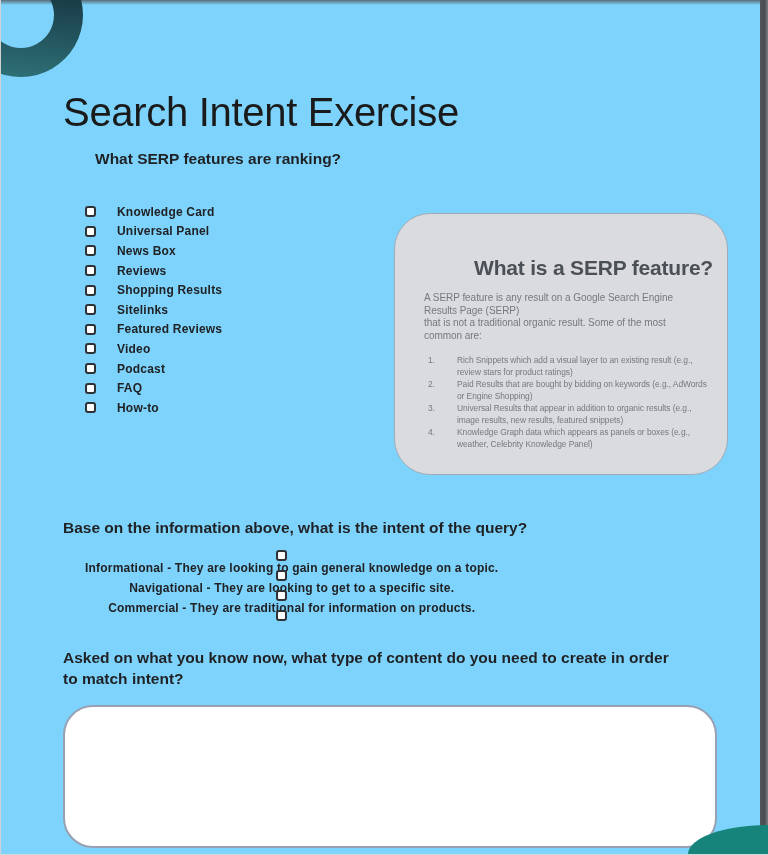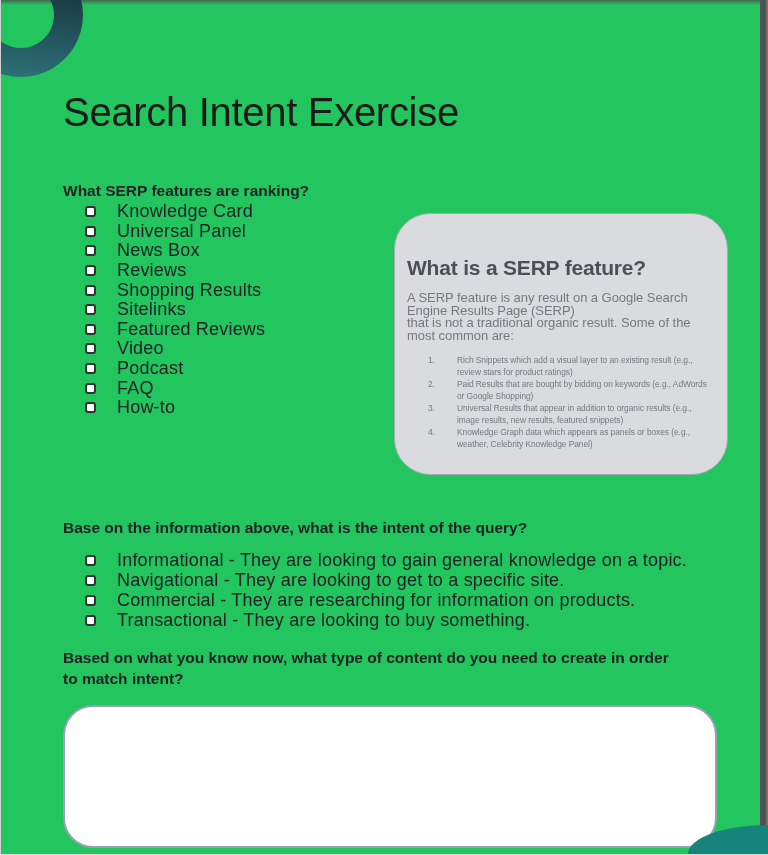--- a/index.html
+++ b/index.html
@@ -2,50 +2,50 @@
 <html style="--teal: #17847b; --ring-top: #102330; --ring-bottom: #2e7077; --infobox-bg: #d9dbde; --infobox-border: #a3abb8; --infobox-title: #4b5056; --infobox-text: #75797e; --answer-border: #98a1b4; --text: #1f2124;"><head>
 <meta charset="utf-8">
 <style>
   :root{
     --teal:#17847b; --ring-top:#102330; --ring-bottom:#2e7077;
     --infobox-bg:#d9dbde; --infobox-border:#a3abb8; --infobox-title:#4b5056;
     --infobox-text:#75797e; --answer-border:#98a1b4; --text:#1f2124;
   }
   html,body{margin:0;padding:0;background:#fff;}
   .page{
-    position:relative; width:768px; height:855px; background:#22c55e;
+    position:relative; width:768px; height:855px; background:#7dd3fc;
     overflow:hidden; font-family:"Liberation Sans", sans-serif; color:var(--text);
     border-left:1px solid #d2d2d2; border-bottom:1px solid #d9d9d9; box-sizing:border-box;
   }
   .top-shade{position:absolute;top:0;left:0;right:0;height:5px;
     background:linear-gradient(#4a4a4a,rgba(255,255,255,0));opacity:.75;pointer-events:none;}
   .right-strip{position:absolute;top:0;right:0;bottom:0;width:8px;
     background:linear-gradient(90deg,#54575a,#4a4d50 55%,#7c7f81);}
   .ring{position:absolute;top:0;left:0;}
   .page-title{position:absolute;left:62px;top:88px;margin:0;
     font-size:40px;font-weight:400;letter-spacing:-0.3px;color:#1a1a1a;line-height:1.2;}
   .q-heading{position:absolute;left:62px;margin:0;font-size:15.5px;font-weight:bold;
     color:var(--text);line-height:21px;white-space:pre-line;}
-  .q1-heading{top:180px;}
+  .q1-heading{top:148px;margin-left:32px;}
   .q2-heading{top:517px;}
   .q3-heading{top:647px;width:670px;}
   .checklist{position:absolute;left:84px;margin:0;padding:0;list-style:none;}
   .list1{top:202px;}
   .list2{top:550px;}
   .check-row{display:flex;align-items:center;height:19.6px;}
-  .list2 .check-row{height:20px;}
+  .list2 .check-row{height:20px;flex-direction:column;}
   .cb{flex:none;width:11px;height:11px;box-sizing:border-box;border:2px solid #2e3235;
     border-radius:3px;margin-right:21px;background:#fff;cursor:pointer;}
-  .check-label{font-size:18px;letter-spacing:0.2px;color:#202225;}
+  .check-label{font-size:12px;letter-spacing:0.2px;color:#202225;font-weight:bold;}
   .infobox{position:absolute;left:393px;top:213px;width:334px;height:262px;box-sizing:border-box;
     background:var(--infobox-bg);border:1.5px solid var(--infobox-border);border-radius:36px;
     padding:42px 14px 0 12px;}
   .infobox-title{margin:0 0 12px;font-size:21px;font-weight:bold;color:var(--infobox-title);
-    letter-spacing:-0.2px;}
-  .infobox-intro{margin:0 0 13px;font-size:13px;line-height:12.5px;color:var(--infobox-text);
+    letter-spacing:-0.2px;text-align:right;}
+  .infobox-intro{margin:0 17px 13px;font-size:10px;line-height:12.5px;color:var(--infobox-text);
     white-space:pre-line;letter-spacing:-0.05px;}
   .infobox-list{margin:0;padding:0;list-style:none;}
   .infobox-item{display:flex;font-size:8.4px;line-height:11.5px;color:var(--infobox-text);
     letter-spacing:-0.05px;margin-bottom:1px;}
   .infobox-num{flex:none;width:29px;margin-left:21px;}
   .infobox-item-text{white-space:pre-line;}
   .answer-box{position:absolute;left:62px;top:705px;width:654px;height:143px;box-sizing:border-box;
     border:2px solid var(--answer-border);border-radius:30px;background:#fff;resize:none;
     font-family:"Liberation Sans",sans-serif;font-size:15px;padding:16px 20px;outline:none;}
   .teal-corner{position:absolute;right:0;bottom:0;width:80px;height:29px;
@@ -140,21 +140,21 @@
 
         <li class="infobox-item">
           <span class="infobox-num">1.</span>
           <span class="infobox-item-text">Rich Snippets which add a visual layer to an existing result (e.g.,
 review stars for product ratings)</span>
         </li>
 
         <li class="infobox-item">
           <span class="infobox-num">2.</span>
           <span class="infobox-item-text">Paid Results that are bought by bidding on keywords (e.g., AdWords
-or Google Shopping)</span>
+or Engine Shopping)</span>
         </li>
 
         <li class="infobox-item">
           <span class="infobox-num">3.</span>
           <span class="infobox-item-text">Universal Results that appear in addition to organic results (e.g.,
 image results, new results, featured snippets)</span>
         </li>
 
         <li class="infobox-item">
           <span class="infobox-num">4.</span>
@@ -173,29 +173,28 @@
         <span class="check-label">Informational - They are looking to gain general knowledge on a topic.</span>
       </li>
 
       <li class="check-row">
         <span class="cb"></span>
         <span class="check-label">Navigational - They are looking to get to a specific site.</span>
       </li>
 
       <li class="check-row">
         <span class="cb"></span>
-        <span class="check-label">Commercial - They are researching for information on products.</span>
-      </li>
-
-      <li class="check-row">
-        <span class="cb"></span>
-        <span class="check-label">Transactional - They are looking to buy something.</span>
+        <span class="check-label">Commercial - They are traditional for information on products.</span>
+      </li>
+
+      <li class="check-row">
+        <span class="cb"></span>
       </li>
     </ul>
 
-  <h2 class="q-heading q3-heading">Based on what you know now, what type of content do you need to create in order
+  <h2 class="q-heading q3-heading">Asked on what you know now, what type of content do you need to create in order
 to match intent?</h2>
 
   <textarea class="answer-box" style=""></textarea>
 
   <div class="teal-corner"></div>
   <div class="right-strip"></div>
 </div>
 
 </body></html>

